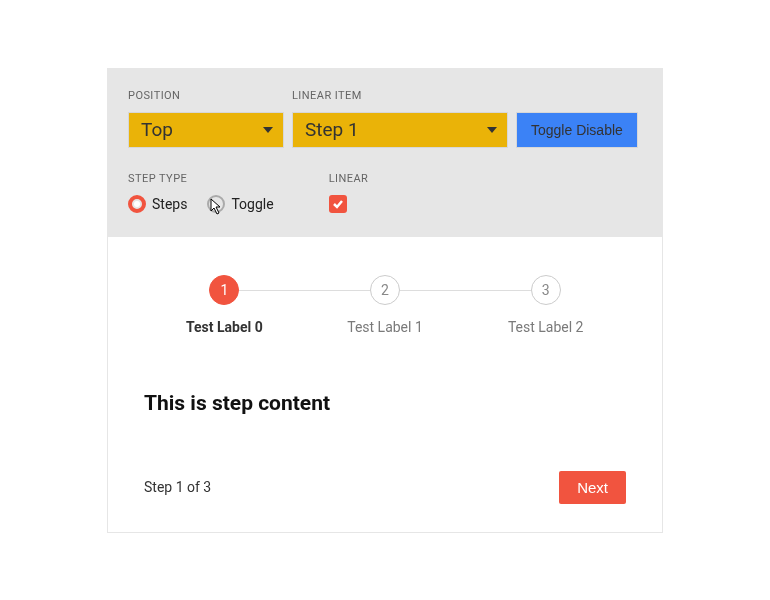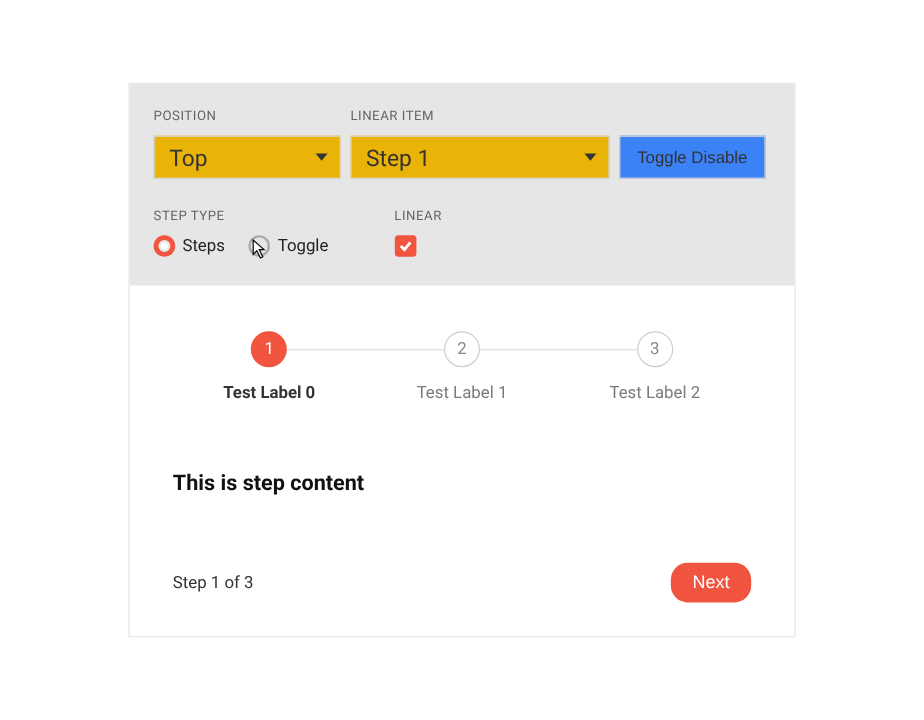--- a/index.html
+++ b/index.html
@@ -22,24 +22,24 @@
     .checkbox { width: 18px; height: 18px; background: #f1543f; border-radius: 3px; display: inline-flex; align-items: center; justify-content: center; cursor: pointer; }
     .checkbox svg { stroke: #fff; stroke-width: 2.5; fill: none; }
     .content { padding: 28px 36px 28px; }
     .stepper { display: flex; align-items: flex-start; justify-content: space-between; margin: 10px 0 56px; position: relative; }
     .step { display: flex; flex-direction: column; align-items: center; flex: 1; position: relative; }
     .step-circle { width: 30px; height: 30px; border-radius: 50%; display: flex; align-items: center; justify-content: center; font-size: 14px; color: #888; background: #fff; border: 1px solid #ccc; z-index: 2; }
     .step.active .step-circle { background: #f1543f; border-color: #f1543f; color: #fff; }
     .step-label { margin-top: 14px; font-size: 14px; color: #7a7a7a; }
     .step.active .step-label { color: #333; font-weight: 700; }
     .step-line { position: absolute; top: 15px; left: calc(50% + 15px); right: calc(-50% + 15px); height: 1px; background: #ddd; z-index: 1; }
-    .heading { font-size: 18px; font-weight: 700; color: #111; margin-bottom: 56px; }
+    .heading { font-size: 21px; font-weight: 700; color: #111; margin-bottom: 56px; }
     .footer { display: flex; justify-content: space-between; align-items: center; }
     .status { font-size: 14px; color: #333; }
-    .next-btn { background: #f1543f; color: #fff; border: none; padding: 8px 18px; font-size: 15px; cursor: pointer; border-radius: 14px; }
+    .next-btn { background: #f1543f; color: #fff; border: none; padding: 8px 18px; font-size: 15px; cursor: pointer; border-radius: 2px; }
   </style>
 </head>
 <body>
 
 <div class="panel">
   <div class="config">
     <div class="row">
       <div class="col" style="flex:0 0 156px">
         <span class="field-label">POSITION</span>
         <div class="select">

